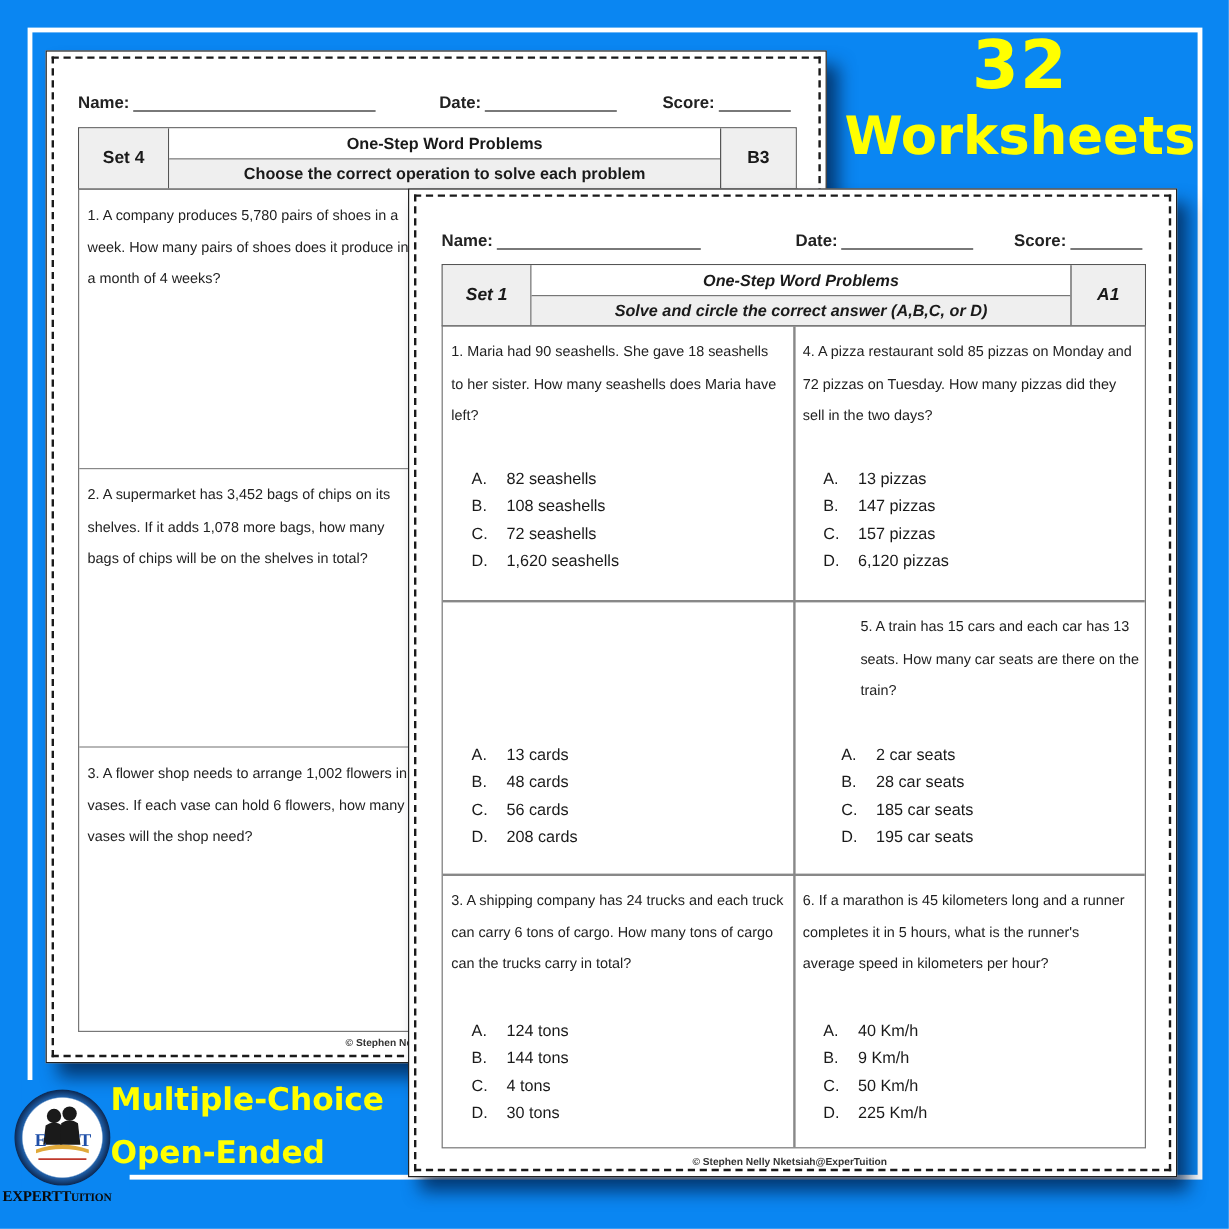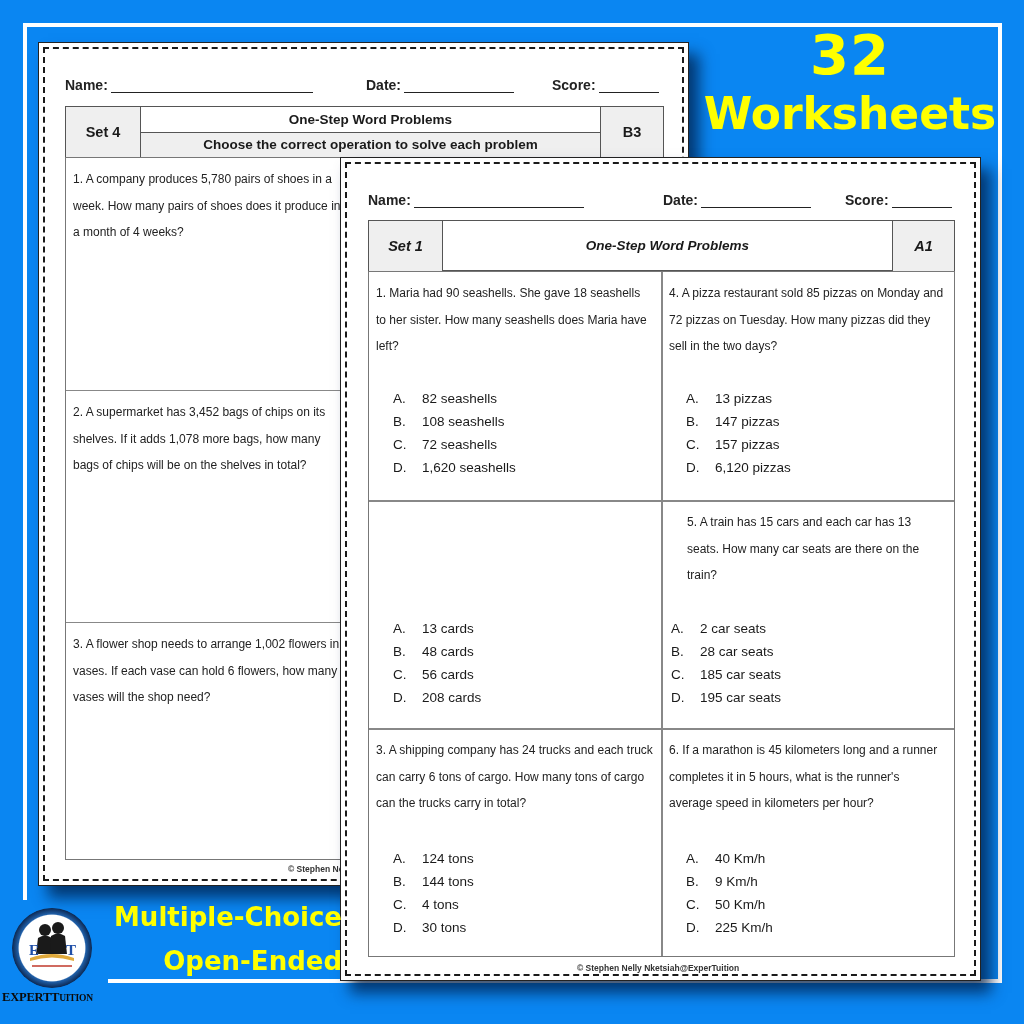--- a/index.html
+++ b/index.html
@@ -76,21 +76,21 @@
     position: absolute; left: 690px; top: 22px; width: 320px; text-align: center;
     font-family: "DejaVu Sans", sans-serif; font-weight: bold; font-size: 56px;
     color: #ffff00; letter-spacing: 1px;
   }
   .big-word {
     position: absolute; left: 690px; top: 88px; width: 320px; text-align: center;
     font-family: "DejaVu Sans", sans-serif; font-weight: bold; font-size: 44px;
     color: #ffff00;
   }
   .bottom-line1, .bottom-line2 {
-    position: absolute; left: 92px; width: 250px; text-align: right;
+    position: absolute; left: 92px; width: 250px; text-align: left;
     font-family: "DejaVu Sans", sans-serif; font-weight: bold; font-size: 26px;
     color: #ffff00;
   }
   .bottom-line1 { top: 902px; }
   .bottom-line2 { top: 946px; }
 
   .logo { position: absolute; left: 12px; top: 908px; width: 80px; height: 80px; border-radius: 50%;
     background: radial-gradient(circle at 50% 50%, #ffffff 0 58%, #1f5fa8 60%, #0d2a55 70%, #0a86f2 74%); }
   .logo-text {
     position: absolute; left: 2px; top: 990px; width: 100px;
@@ -157,20 +157,21 @@
   </div>
   <div class="hdr-line" style="left:504px; top:34px;">
     <span>Score:</span>
     <span class="blank" style="width:60px;"></span>
   </div>
 
   <div class="title-table" style="left:27px; top:62px; width:587px; height:52px; grid-template-columns:74px 1fr 62px;font-style:italic;">
     <div class="set-cell">Set 1</div>
     <div class="mid">
       <div class="t1">One-Step Word Problems</div>
+      <div class="t2">Solve and circle the correct answer (A,B,C, or D)</div>
     </div>
     <div class="code-cell">A1</div>
   </div>
 
   <div class="qgrid" style="left:27px; top:113px; width:587px; height:686px;">
 
     <div style="position:absolute; left:292px; top:0; width:1.5px; height:684px; background:#888;"></div>
     <div style="position:absolute; left:0; top:228px; width:585px; height:1.5px; background:#888;"></div>
     <div style="position:absolute; left:0; top:456px; width:585px; height:1.5px; background:#888;"></div>
 
@@ -251,21 +252,21 @@
         <li>
             <span class="lt">C.</span>
             <span>157 pizzas</span>
           </li>
         <li>
             <span class="lt">D.</span>
             <span>6,120 pizzas</span>
           </li>
       </ul>
     </div>
-    <div class="qcell" style="left:278px; top:229px; width:292px; height:227px;padding-left:40px;">
+    <div class="qcell" style="left:308px; top:229px; width:292px; height:227px;padding-left:40px;">
       <div class="qtext">5. A train has 15 cars and each car has 13 seats. How many car seats are there on the train?</div>
       <ul class="opts" style="top:116px;">
         <li>
             <span class="lt">A.</span>
             <span>2 car seats</span>
           </li>
         <li>
             <span class="lt">B.</span>
             <span>28 car seats</span>
           </li>

